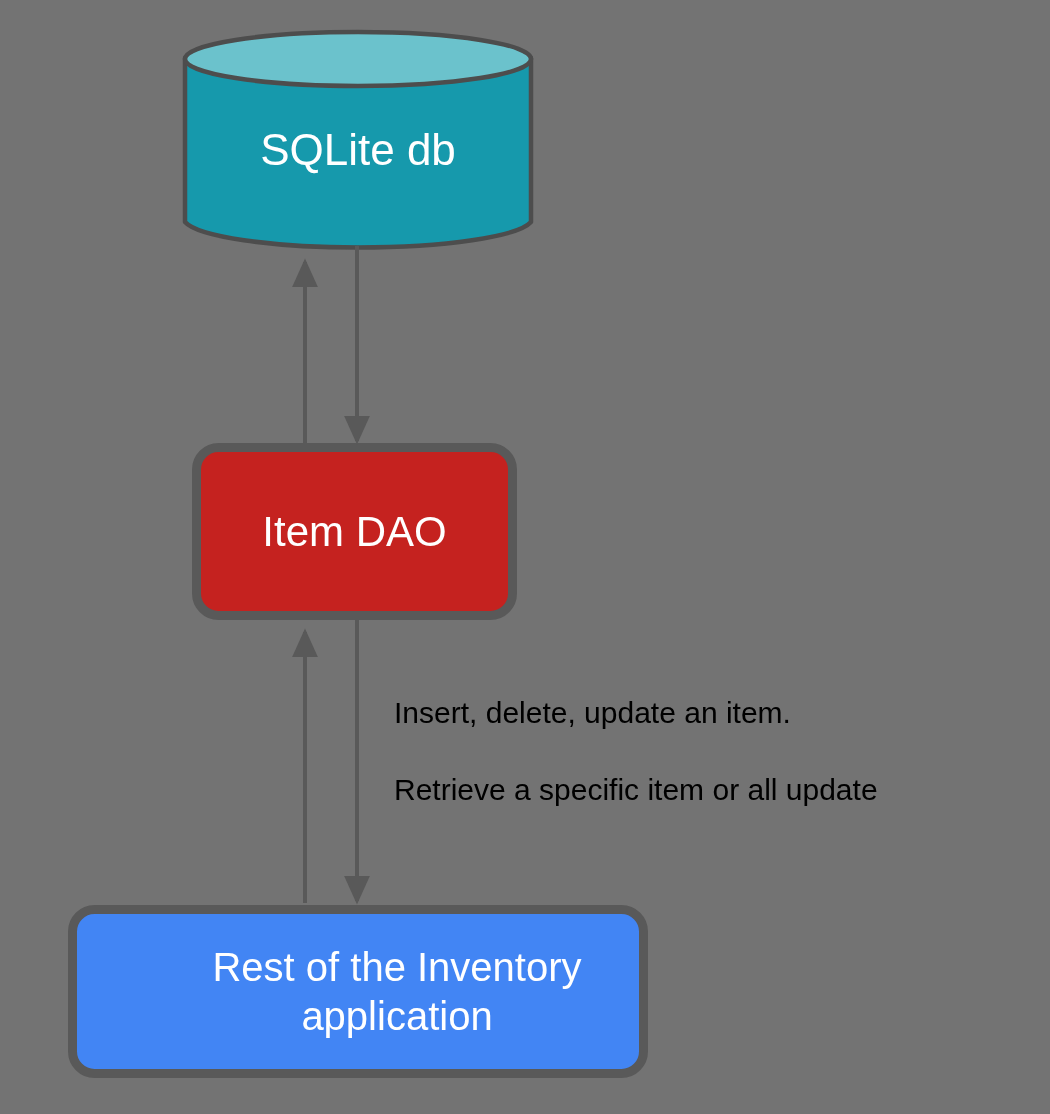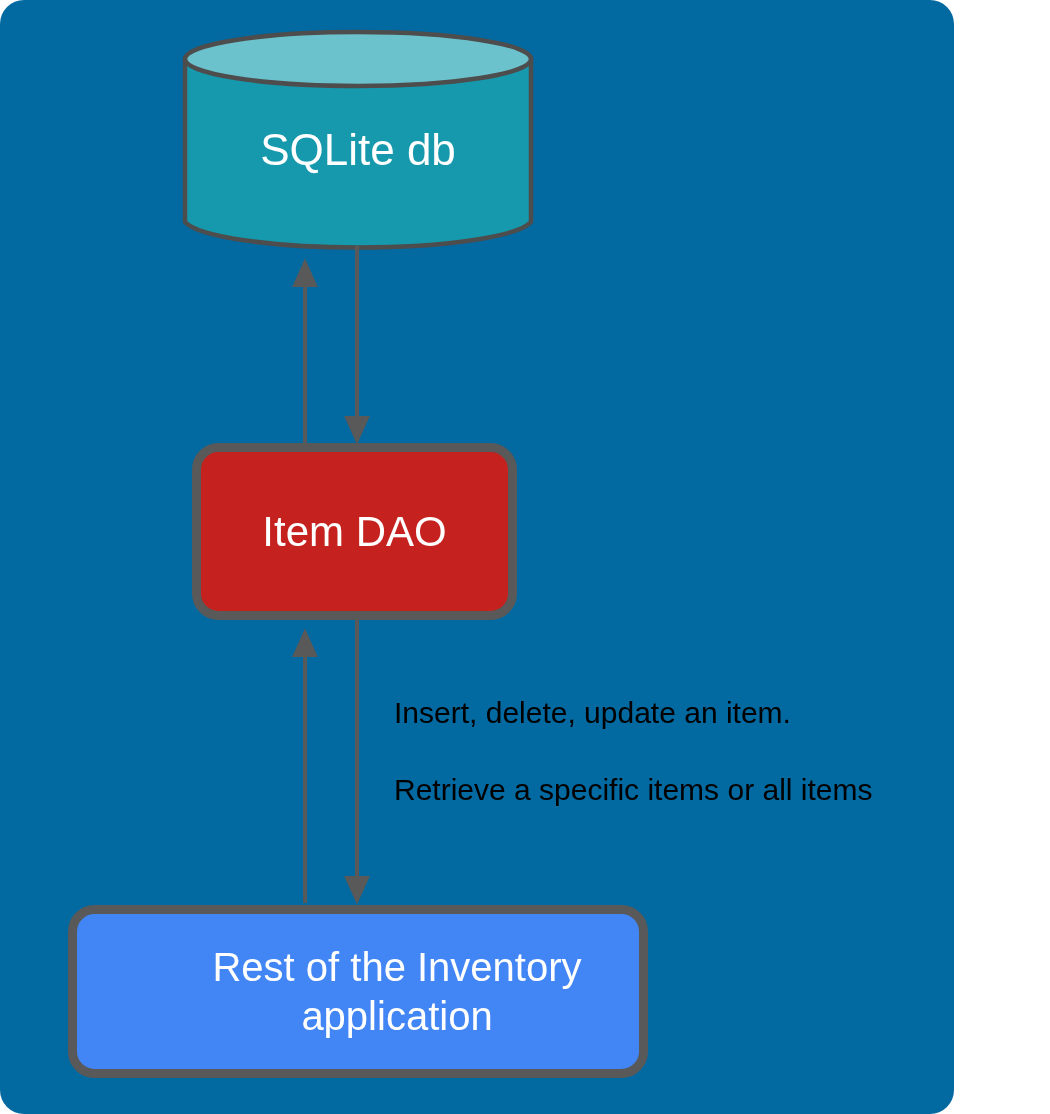--- a/index.html
+++ b/index.html
@@ -6,25 +6,24 @@
     margin: 0;
     padding: 0;
     background: #ffffff;
   }
   body {
     font-family: "Liberation Sans", sans-serif;
     -webkit-font-smoothing: antialiased;
   }
   #canvas {
     position: relative;
-    width: 954px;
+    width: 1050px;
     height: 1114px;
-    background: #0369a1;
+    background: #737373;
     overflow: hidden;
-    border-radius: 24px;
   }
   #diagram-svg {
     position: absolute;
     left: 0;
     top: 0;
     width: 1050px;
     height: 1114px;
   }
   
   .node-label {
@@ -125,15 +124,15 @@
 
   <div class="node-label" id="label-sqlite">SQLite db</div>
 
   <div class="node-label" id="label-itemdao">Item DAO</div>
 
   <div class="node-label" id="label-restapp">Rest of the Inventory
 application</div>
 
   <div class="edge-note" id="note-write">Insert, delete, update an item.</div>
 
-  <div class="edge-note" id="note-read">Retrieve a specific items or all items</div>
+  <div class="edge-note" id="note-read">Retrieve a specific item or all update</div>
 
 </div>
 
 </body></html>

